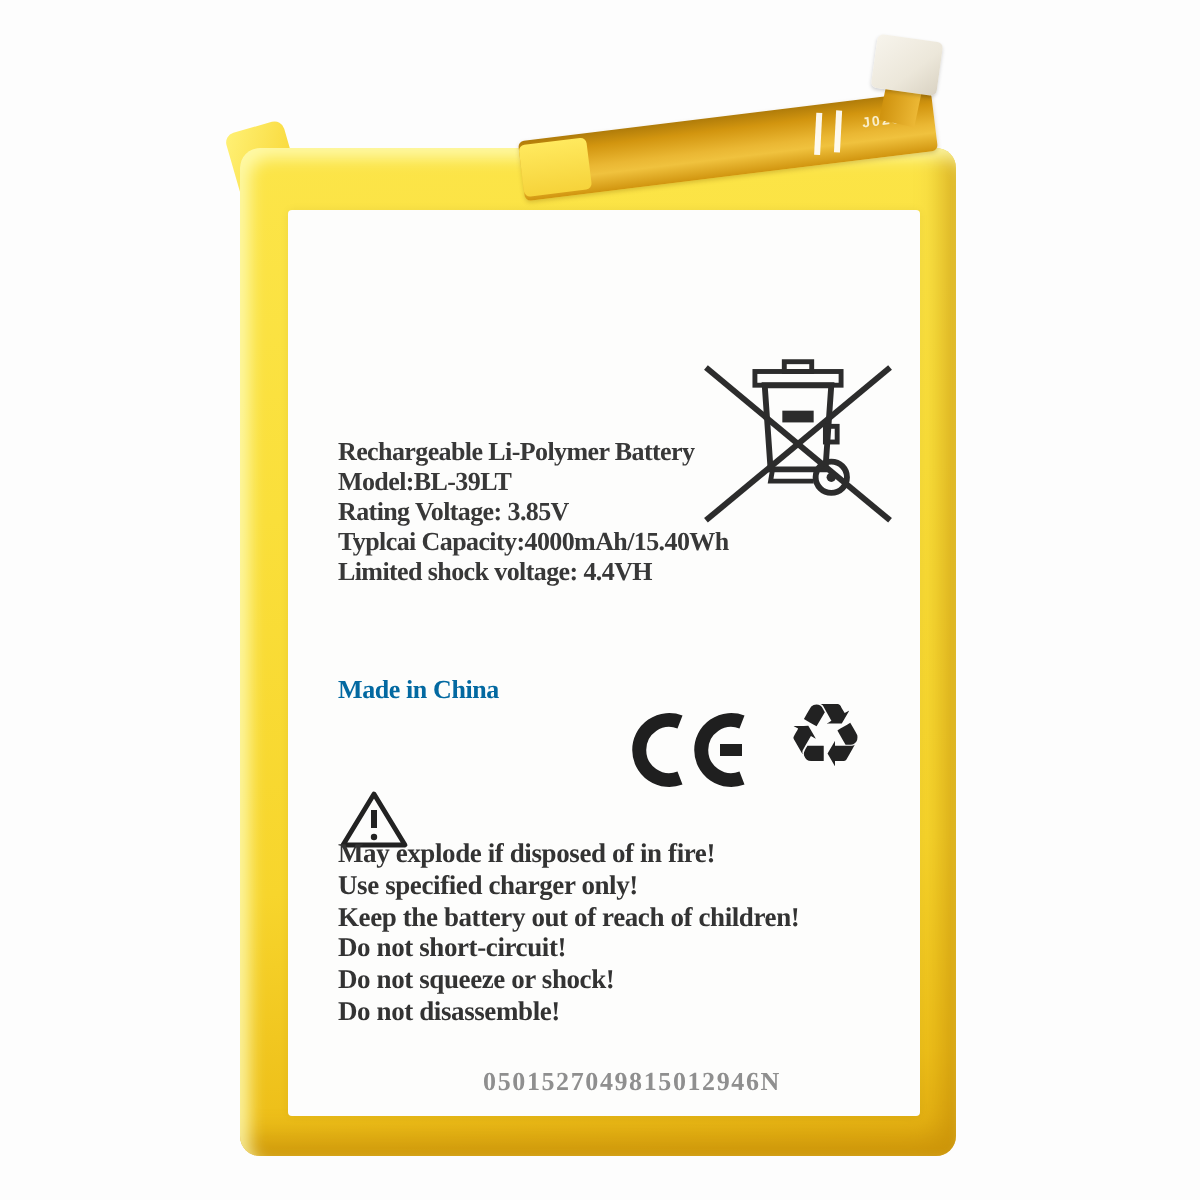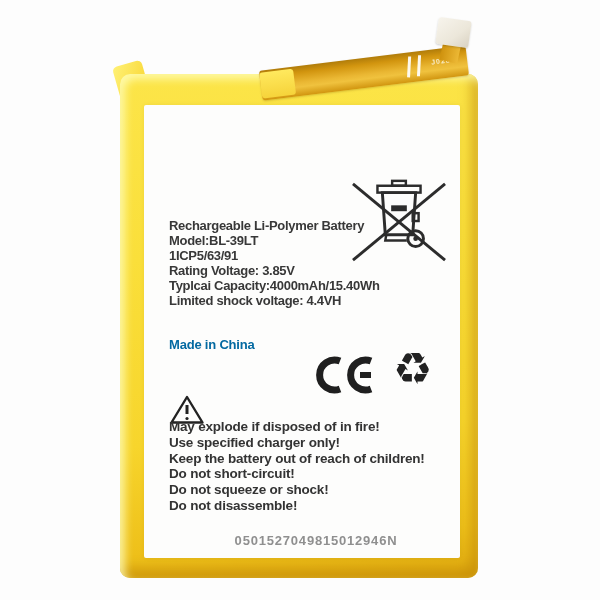--- a/index.html
+++ b/index.html
@@ -3,21 +3,21 @@
 <meta charset="utf-8">
 <style>
   html,body{margin:0;padding:0;}
   body{width:600px;height:600px;background:#fdfdfd;position:relative;overflow:hidden;
        font-family:"Liberation Sans", sans-serif;}
   .stage{position:absolute;inset:0;}
 
   
   .battery{position:absolute;left:120px;top:74px;width:358px;height:504px;border-radius:10px;
     background:linear-gradient(175deg,#fce549 0%,#fadf3a 35%,#f7d52c 70%,#eec01a 90%,#dfa90f 100%);
-    box-shadow:inset 5px 5px 8px rgba(255,255,190,.8), inset -7px -9px 12px rgba(186,128,4,.5);}
+    box-shadow:inset 5px 5px 8px rgba(255,255,190,.8), inset -7px -9px 12px rgba(186,128,4,.5);font-family:Liberation Serif, serif;}
   .fold{position:absolute;left:116px;top:63px;width:30px;height:34px;border-radius:5px;
     background:linear-gradient(120deg,#fff176,#f8d530);transform:rotate(-16deg);}
 
   
   .ribbon{position:absolute;left:260px;top:58px;width:208px;height:30px;border-radius:3px;
     transform:rotate(-7deg);
     background:linear-gradient(180deg,#b07c0a 0%,#d2950f 22%,#eab733 55%,#f0c23e 70%,#d1950f 100%);
     box-shadow:0 1px 2px rgba(120,80,0,.25);}
   .ribbon-tip{position:absolute;left:0;top:2px;width:34px;height:26px;border-radius:3px;
     background:linear-gradient(180deg,#ffe95e,#f6d33a);}
@@ -72,21 +72,20 @@
         <rect x="42" y="32" width="16" height="6" fill="#2c2c2c" stroke="none"></rect>
         <rect x="64" y="40" width="6" height="8" stroke-width="2.5"></rect>
         <path d="M37 62 L36 68 L58 68" stroke-width="2.5"></path>
         <circle cx="67" cy="66" r="8" stroke-width="3"></circle>
         <circle cx="67" cy="66" r="2.4" fill="#2c2c2c" stroke="none"></circle>
       </svg>
 
       <div class="specs">
         <div>Rechargeable Li-Polymer Battery</div>
         <div>Model:BL-39LT</div>
-        <div>1ICP5/63/91</div>
         <div>Rating Voltage: 3.85V</div>
         <div>Typlcai Capacity:4000mAh/15.40Wh</div>
         <div>Limited shock voltage: 4.4VH</div>
       </div>
 
       <div class="origin">Made in China</div>
 
       <svg class="ce" width="62" height="46" viewBox="0 0 62 46" fill="none" stroke="#1f1f1f" stroke-width="7" stroke-linecap="butt">
         <path d="M 27 9 A 15 15 0 1 0 27 37"></path>
         <path d="M 58 9 A 15 15 0 1 0 58 37"></path>

